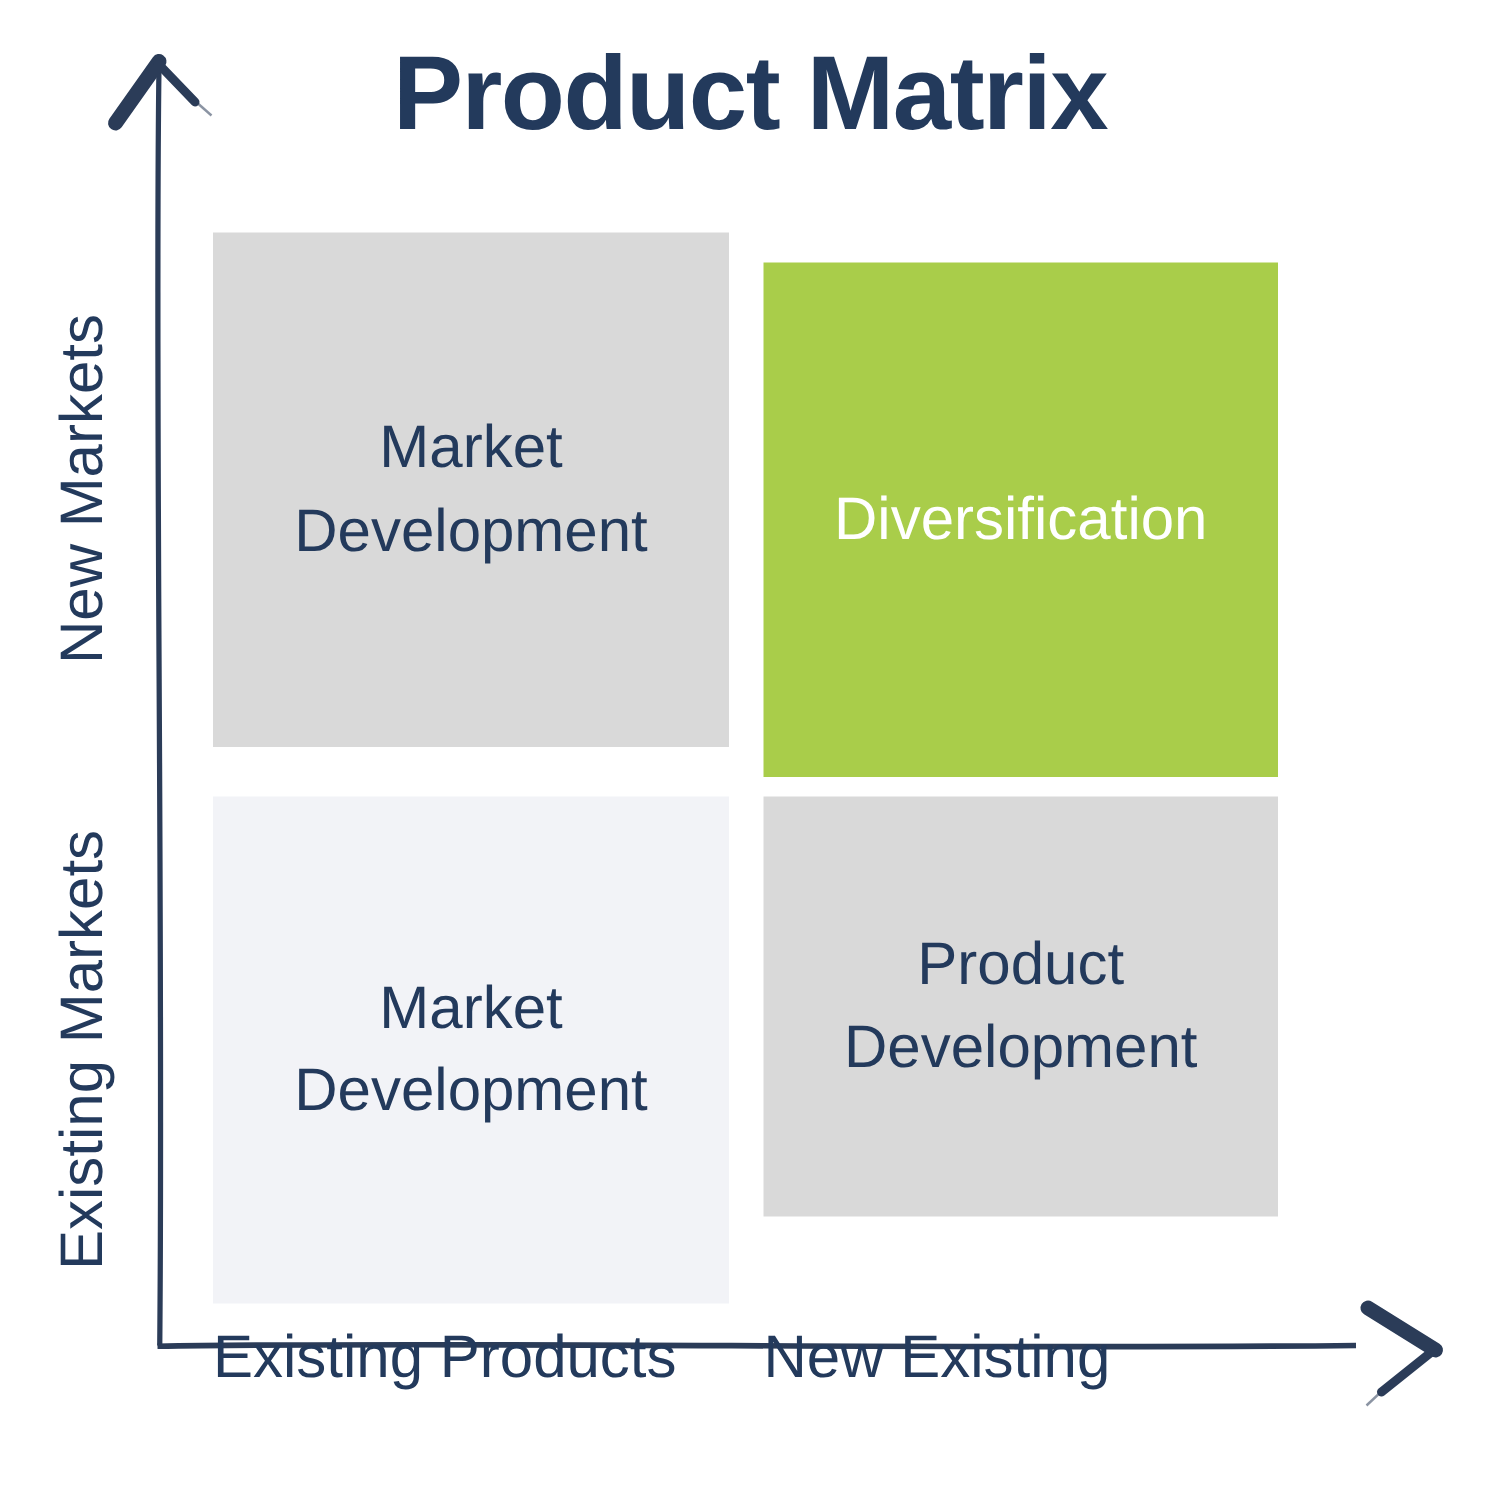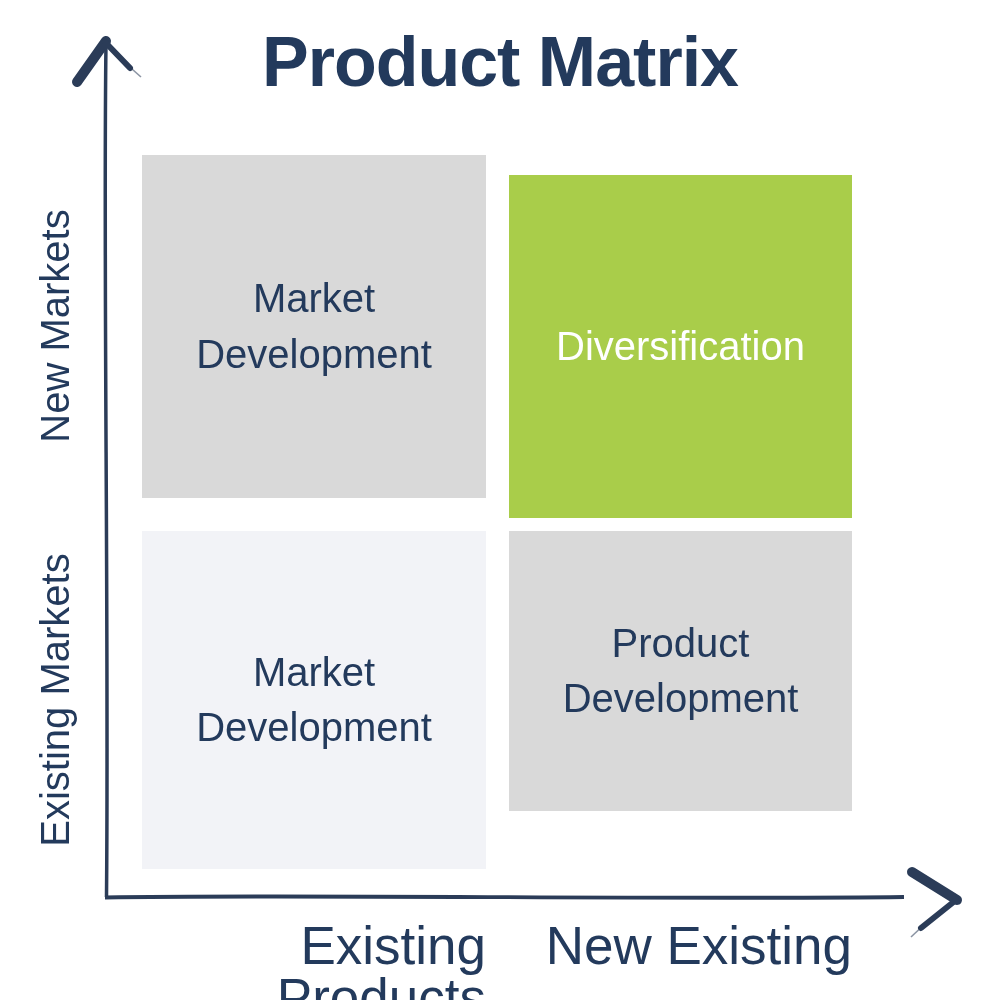--- a/index.html
+++ b/index.html
@@ -55,25 +55,25 @@
     line-height: 50px;
     text-align: center;
     font-size: 40px;
     color: #233a5c;
     transform: rotate(-90deg);
   }
   .y-label-top    { top: 301px; }
   .y-label-bottom { top: 675px; }
   .x-label {
     position: absolute;
-    top: 920px;
+    top: 879px;
     height: 52px;
     line-height: 52px;
-    text-align: right;
-    font-size: 53px;
+    text-align: left;
+    font-size: 40px;
     color: #233a5c;
   }
   .x-label-left  { left: 142px; width: 344px; }
   .x-label-right { left: 509px; width: 343px; }
 </style>
 </head>
 <body>
 
 <div class="canvas">
 

